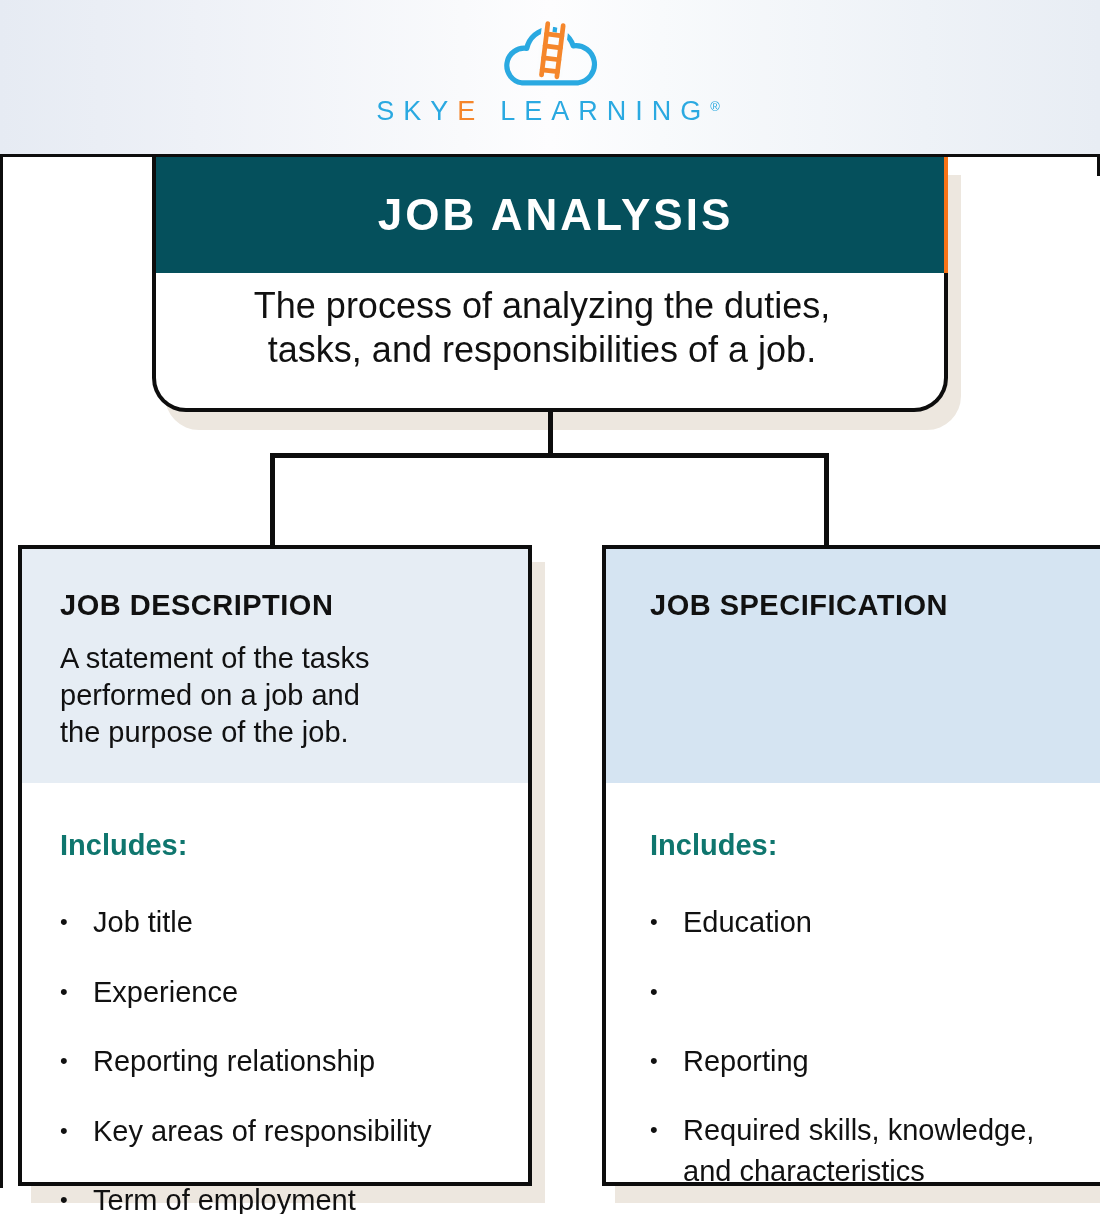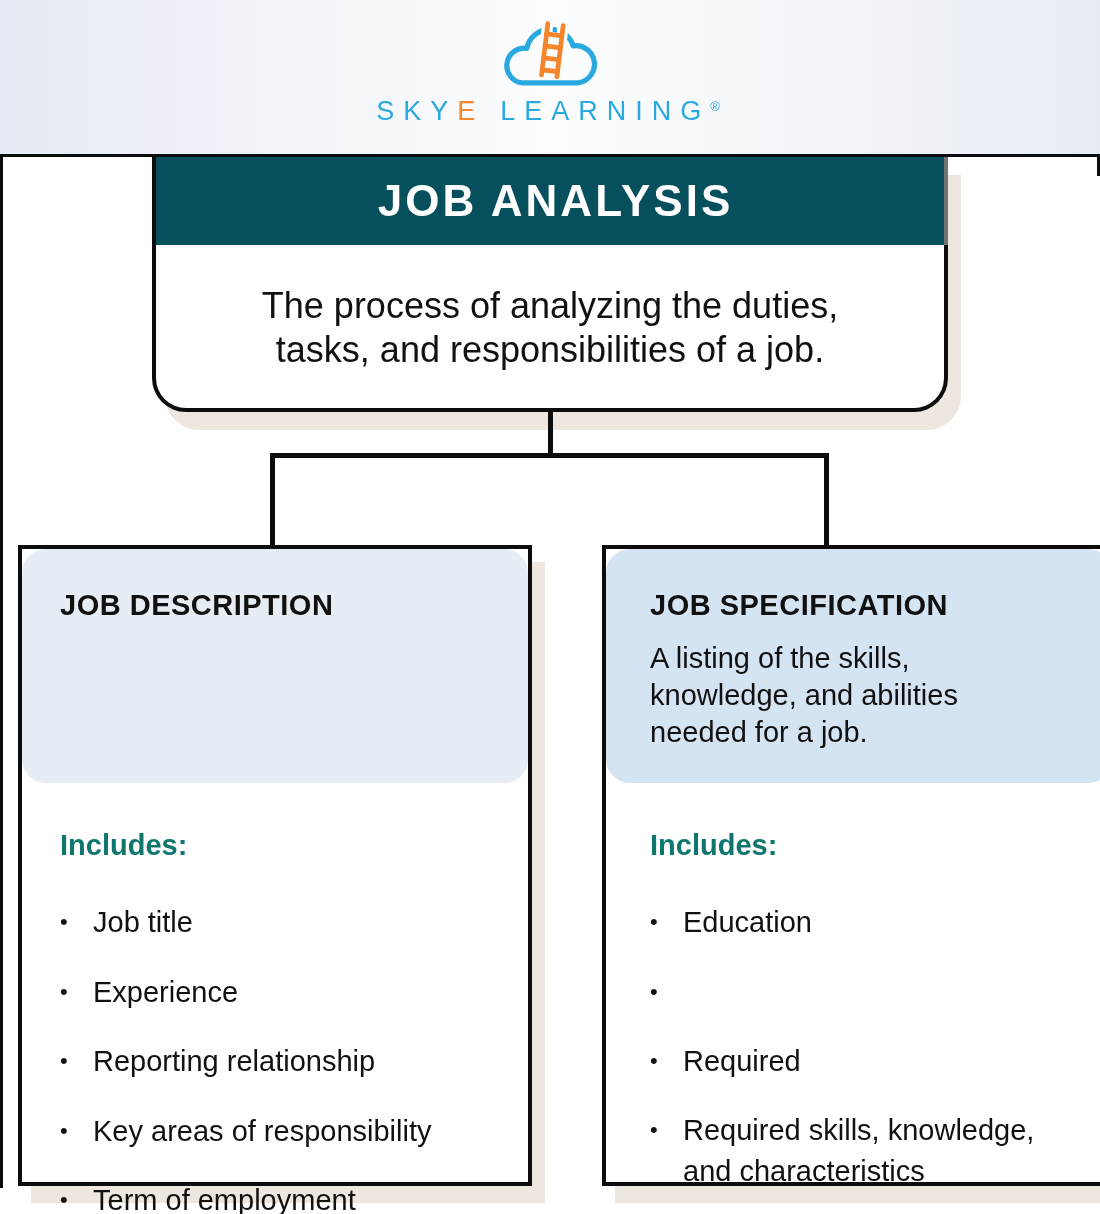--- a/index.html
+++ b/index.html
@@ -28,48 +28,48 @@
   .frame-right{left:1097px;top:154px;width:3px;height:22px;background:#0d0d0d;}
 
   
   .root-box{
     left:152px;top:157px;width:796px;height:255px;
     background:#ffffff;border:4px solid #0d0d0d;border-top:none;
     border-radius:0 0 34px 34px;box-sizing:border-box;
     box-shadow:13px 18px 0 0 #ede7df;
   }
   .root-header{
-    left:152px;top:157px;width:796px;height:88px;
-    background:#05505c;border-left:4px solid #0d0d0d;border-right:4px solid #737373;
+    left:152px;top:157px;width:796px;height:116px;
+    background:#05505c;border-left:4px solid #0d0d0d;border-right:4px solid #f97316;
     box-sizing:border-box;display:flex;align-items:center;justify-content:center;padding-left:11px;
   }
   .root-title{
     color:#ffffff;font-size:44px;font-weight:bold;letter-spacing:3px;
   }
   .root-def{
-    left:172px;top:284px;width:756px;text-align:center;
+    left:164px;top:284px;width:756px;text-align:center;
     font-size:36px;line-height:1.23;color:#111111;white-space:pre-line;
   }
 
   
   .conn{background:#0d0d0d;}
   .conn-v-root{left:548px;top:412px;width:5px;height:45px;}
   .conn-h{left:270px;top:453px;width:559px;height:5px;}
   .conn-v-left{left:270px;top:453px;width:5px;height:92px;}
   .conn-v-right{left:824px;top:453px;width:5px;height:92px;}
 
   
   .branch-box{
     top:545px;width:514px;height:641px;background:#ffffff;
     border:4px solid #0d0d0d;box-sizing:border-box;
     box-shadow:13px 17px 0 0 #ede7df;
   }
   .box-left{left:18px;}
   .box-right{left:602px;}
-  .branch-header{box-sizing:border-box;width:100%;height:234px;padding:40px 28px 0 38px;border-radius:24px;}
+  .branch-header{box-sizing:border-box;width:100%;height:234px;padding:40px 28px 0 38px;}
   .box-left  .branch-header{background:#e6edf4;}
   .box-right .branch-header{background:#d5e4f2;padding-left:44px;}
   .branch-title{font-size:29px;font-weight:bold;color:#111111;letter-spacing:0.5px;margin:0 0 18px 0;}
   .branch-desc{font-size:29px;color:#111111;line-height:1.28;white-space:pre-line;}
   .branch-body{box-sizing:border-box;padding:46px 24px 0 38px;}
   .box-right .branch-body{padding-left:44px;}
   .includes-label{font-size:29px;font-weight:bold;color:#0f766e;margin:0 0 40px 0;}
   .blist{list-style:none;margin:0;padding:0;}
   .blist li{display:flex;align-items:flex-start;margin-bottom:29px;font-size:29px;color:#111111;line-height:1.4;}
   .bullet{width:33px;flex:0 0 33px;font-size:22px;line-height:40px;color:#111111;}
@@ -117,20 +117,23 @@
 tasks, and responsibilities of a job.</div>
 
 <div class="abs conn conn-v-root"></div>
 <div class="abs conn conn-h"></div>
 <div class="abs conn conn-v-left"></div>
 <div class="abs conn conn-v-right"></div>
 
 <div class="abs branch-box box-left">
   <div class="branch-header">
     <div class="branch-title">JOB DESCRIPTION</div>
+    <div class="branch-desc">A statement of the tasks
+performed on a job and
+the purpose of the job.</div>
   </div>
   <div class="branch-body">
     <div class="includes-label">Includes:</div>
     <ul class="blist">
       <li>
         <span class="bullet">•</span>
         <span class="bitem">Job title</span>
         </li>
       <li>
         <span class="bullet">•</span>
@@ -148,37 +151,34 @@
         <span class="bullet">•</span>
         <span class="bitem">Term of employment</span>
         </li>
     </ul>
   </div>
 </div>
 
 <div class="abs branch-box box-right">
   <div class="branch-header">
     <div class="branch-title">JOB SPECIFICATION</div>
-    <div class="branch-desc">A listing of the skills,
-knowledge, and abilities
-needed for a job.</div>
   </div>
   <div class="branch-body">
     <div class="includes-label">Includes:</div>
     <ul class="blist">
       <li>
         <span class="bullet">•</span>
         <span class="bitem">Education</span>
         </li>
       <li>
         <span class="bullet">•</span>
         </li>
       <li>
         <span class="bullet">•</span>
-        <span class="bitem">Required</span>
+        <span class="bitem">Reporting</span>
         </li>
       <li>
         <span class="bullet">•</span>
         <span class="bitem">Required skills, knowledge,
 and characteristics</span>
         </li>
     </ul>
   </div>
 </div>
 

